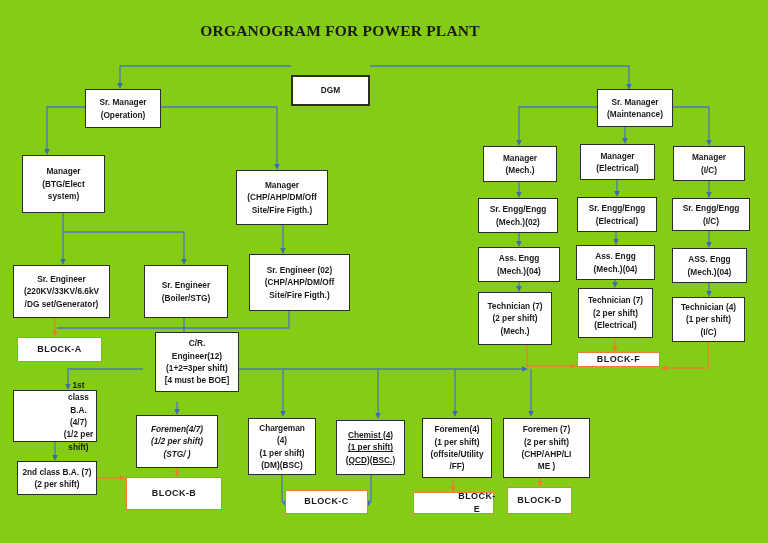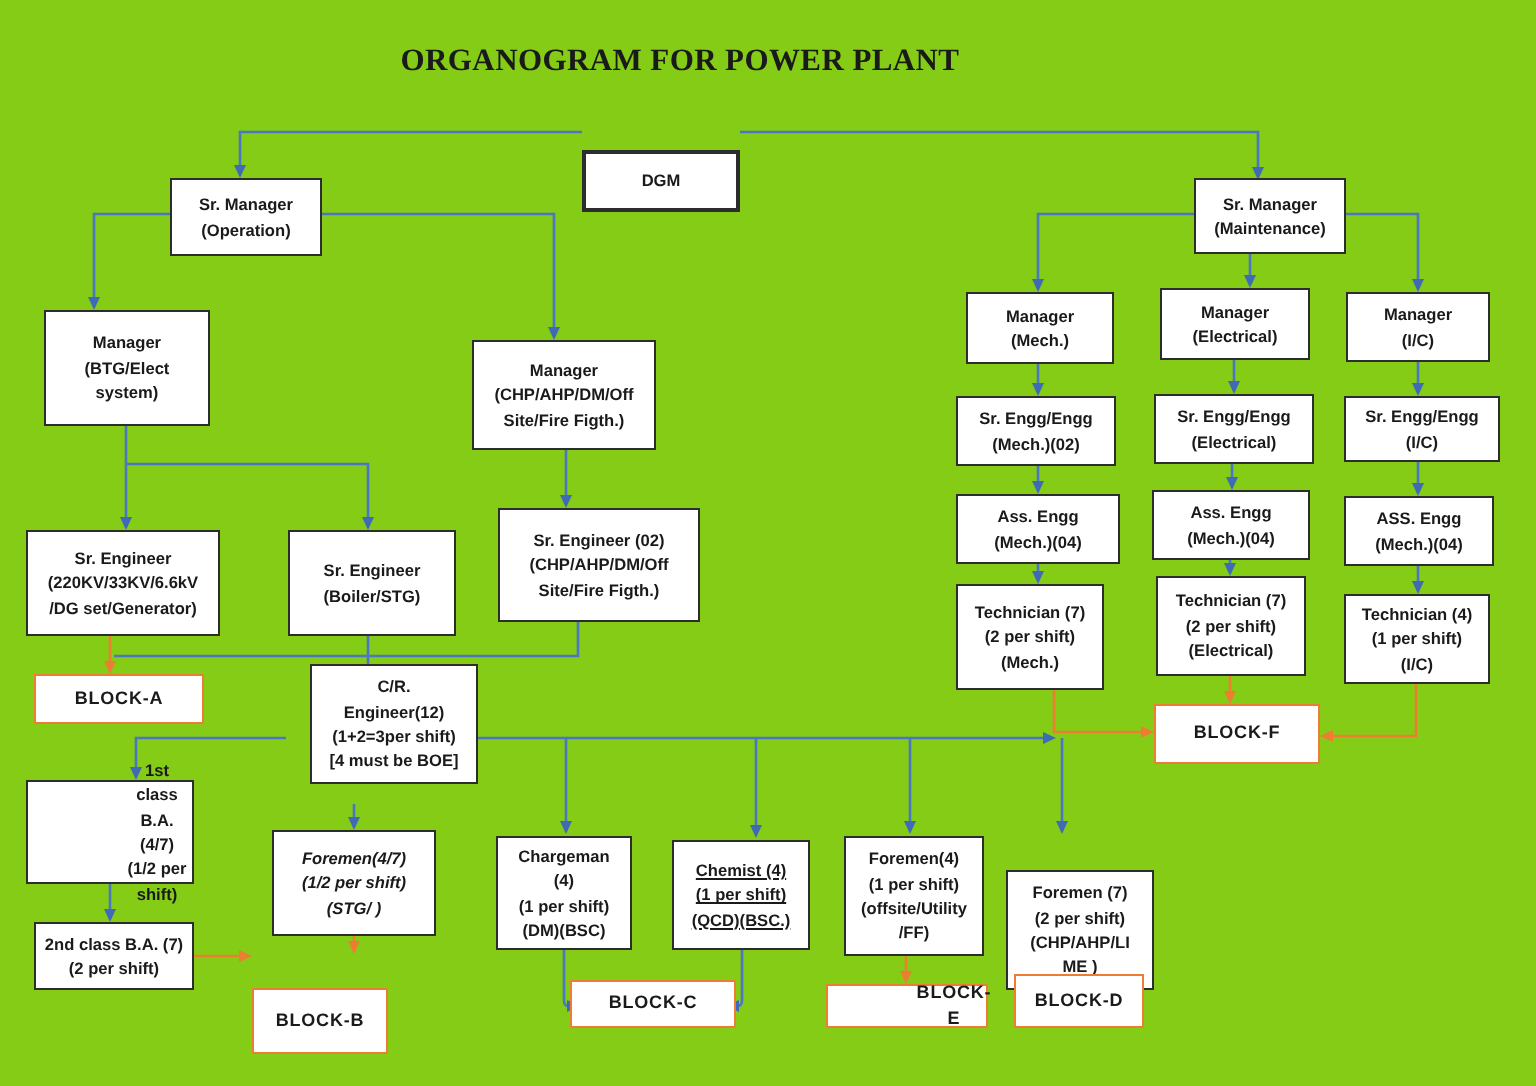--- a/index.html
+++ b/index.html
@@ -149,25 +149,25 @@
 (4)
 (1 per shift)
 (DM)(BSC)</div>
   <div class="box" style="left:336px;top:420px;width:69px;height:55px;text-decoration:underline;">Chemist (4)
 (1 per shift)
 (QCD)(BSC.)</div>
   <div class="box" style="left:422px;top:418px;width:70px;height:60px;">Foremen(4)
 (1 per shift)
 (offsite/Utility
 /FF)</div>
-  <div class="box" style="left:503px;top:418px;width:74px;height:60px;margin-top:17px;">Foremen (7)
+  <div class="box" style="left:503px;top:418px;width:87px;height:60px;">Foremen (7)
 (2 per shift)
 (CHP/AHP/LI
 ME )</div>
 
   <div class="box block" style="left:17px;top:337px;width:85px;height:25px;">BLOCK-A</div>
-  <div class="box block" style="left:126px;top:494px;width:68px;height:33px;">BLOCK-B</div>
+  <div class="box block" style="left:126px;top:477px;width:96px;height:33px;">BLOCK-B</div>
   <div class="box block" style="left:285px;top:490px;width:83px;height:24px;">BLOCK-C</div>
   <div class="box block" style="left:507px;top:487px;width:65px;height:27px;">BLOCK-D</div>
   <div class="box block" style="left:413px;top:492px;width:81px;height:22px;padding-left:48px;">BLOCK-E</div>
-  <div class="box block" style="left:577px;top:352px;width:83px;height:30px;">BLOCK-F</div>
+  <div class="box block" style="left:577px;top:352px;width:83px;height:15px;">BLOCK-F</div>
 
 </div>
 
 </body></html>

